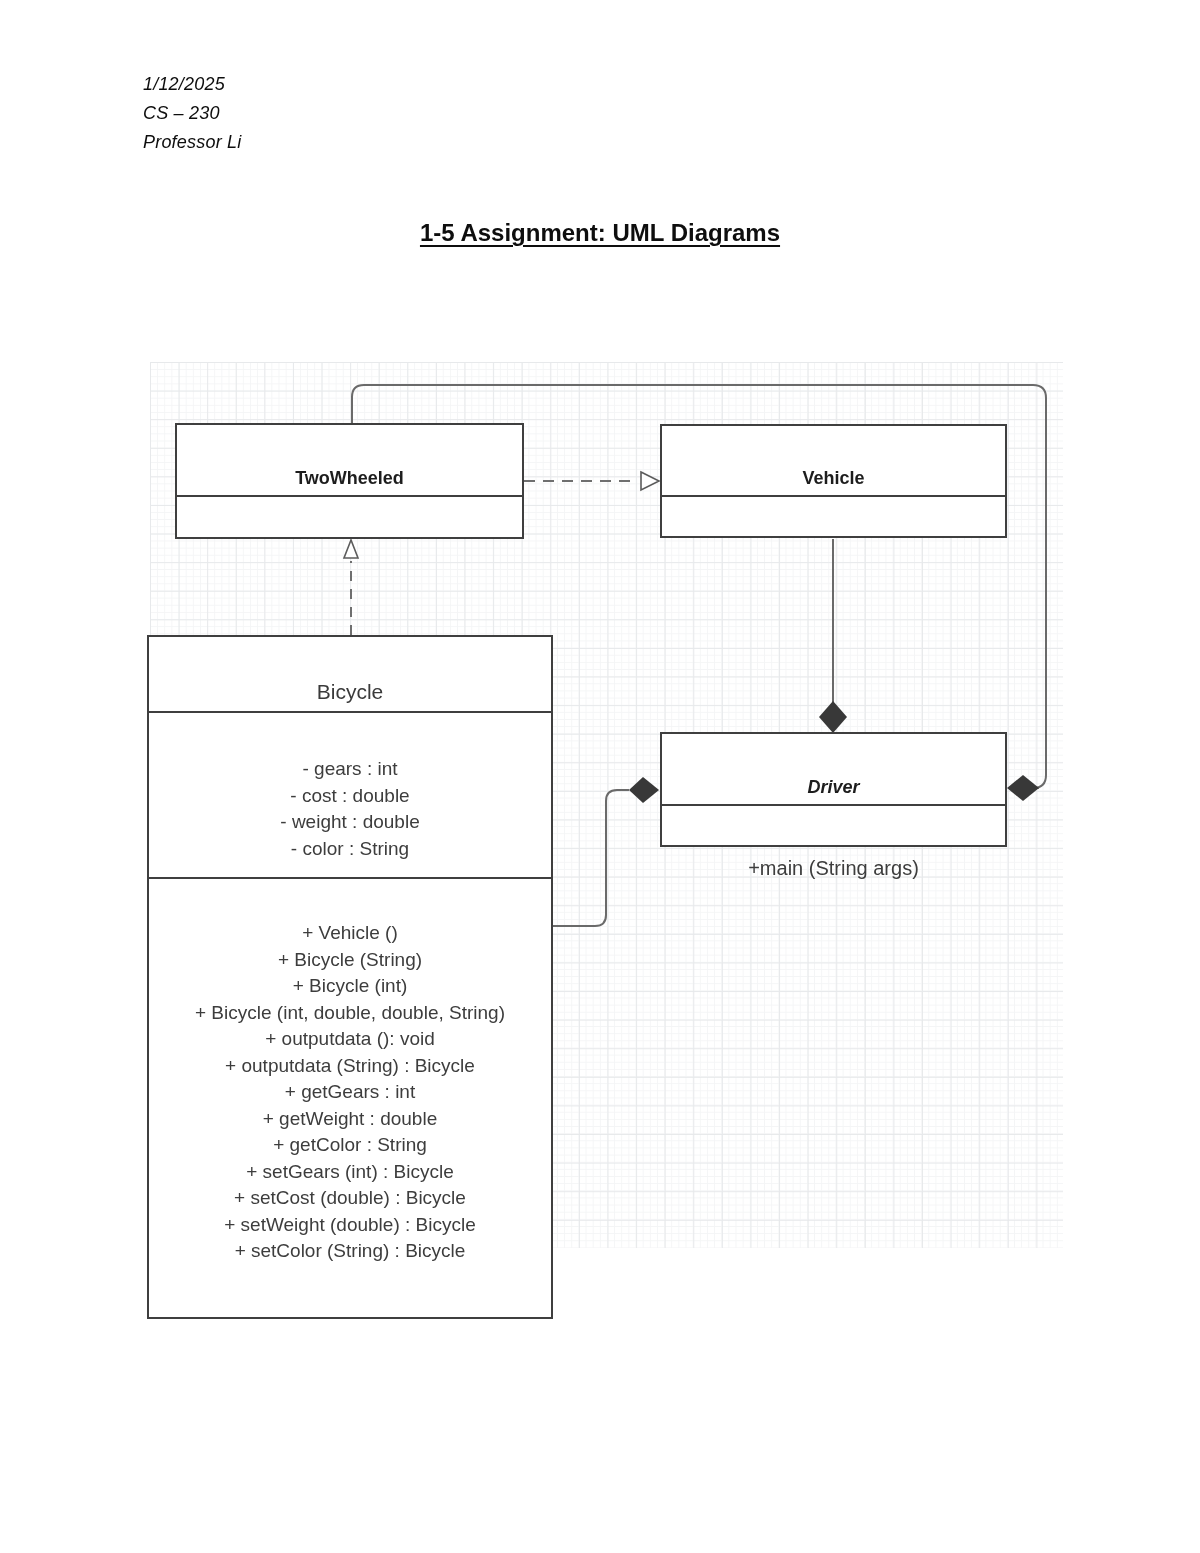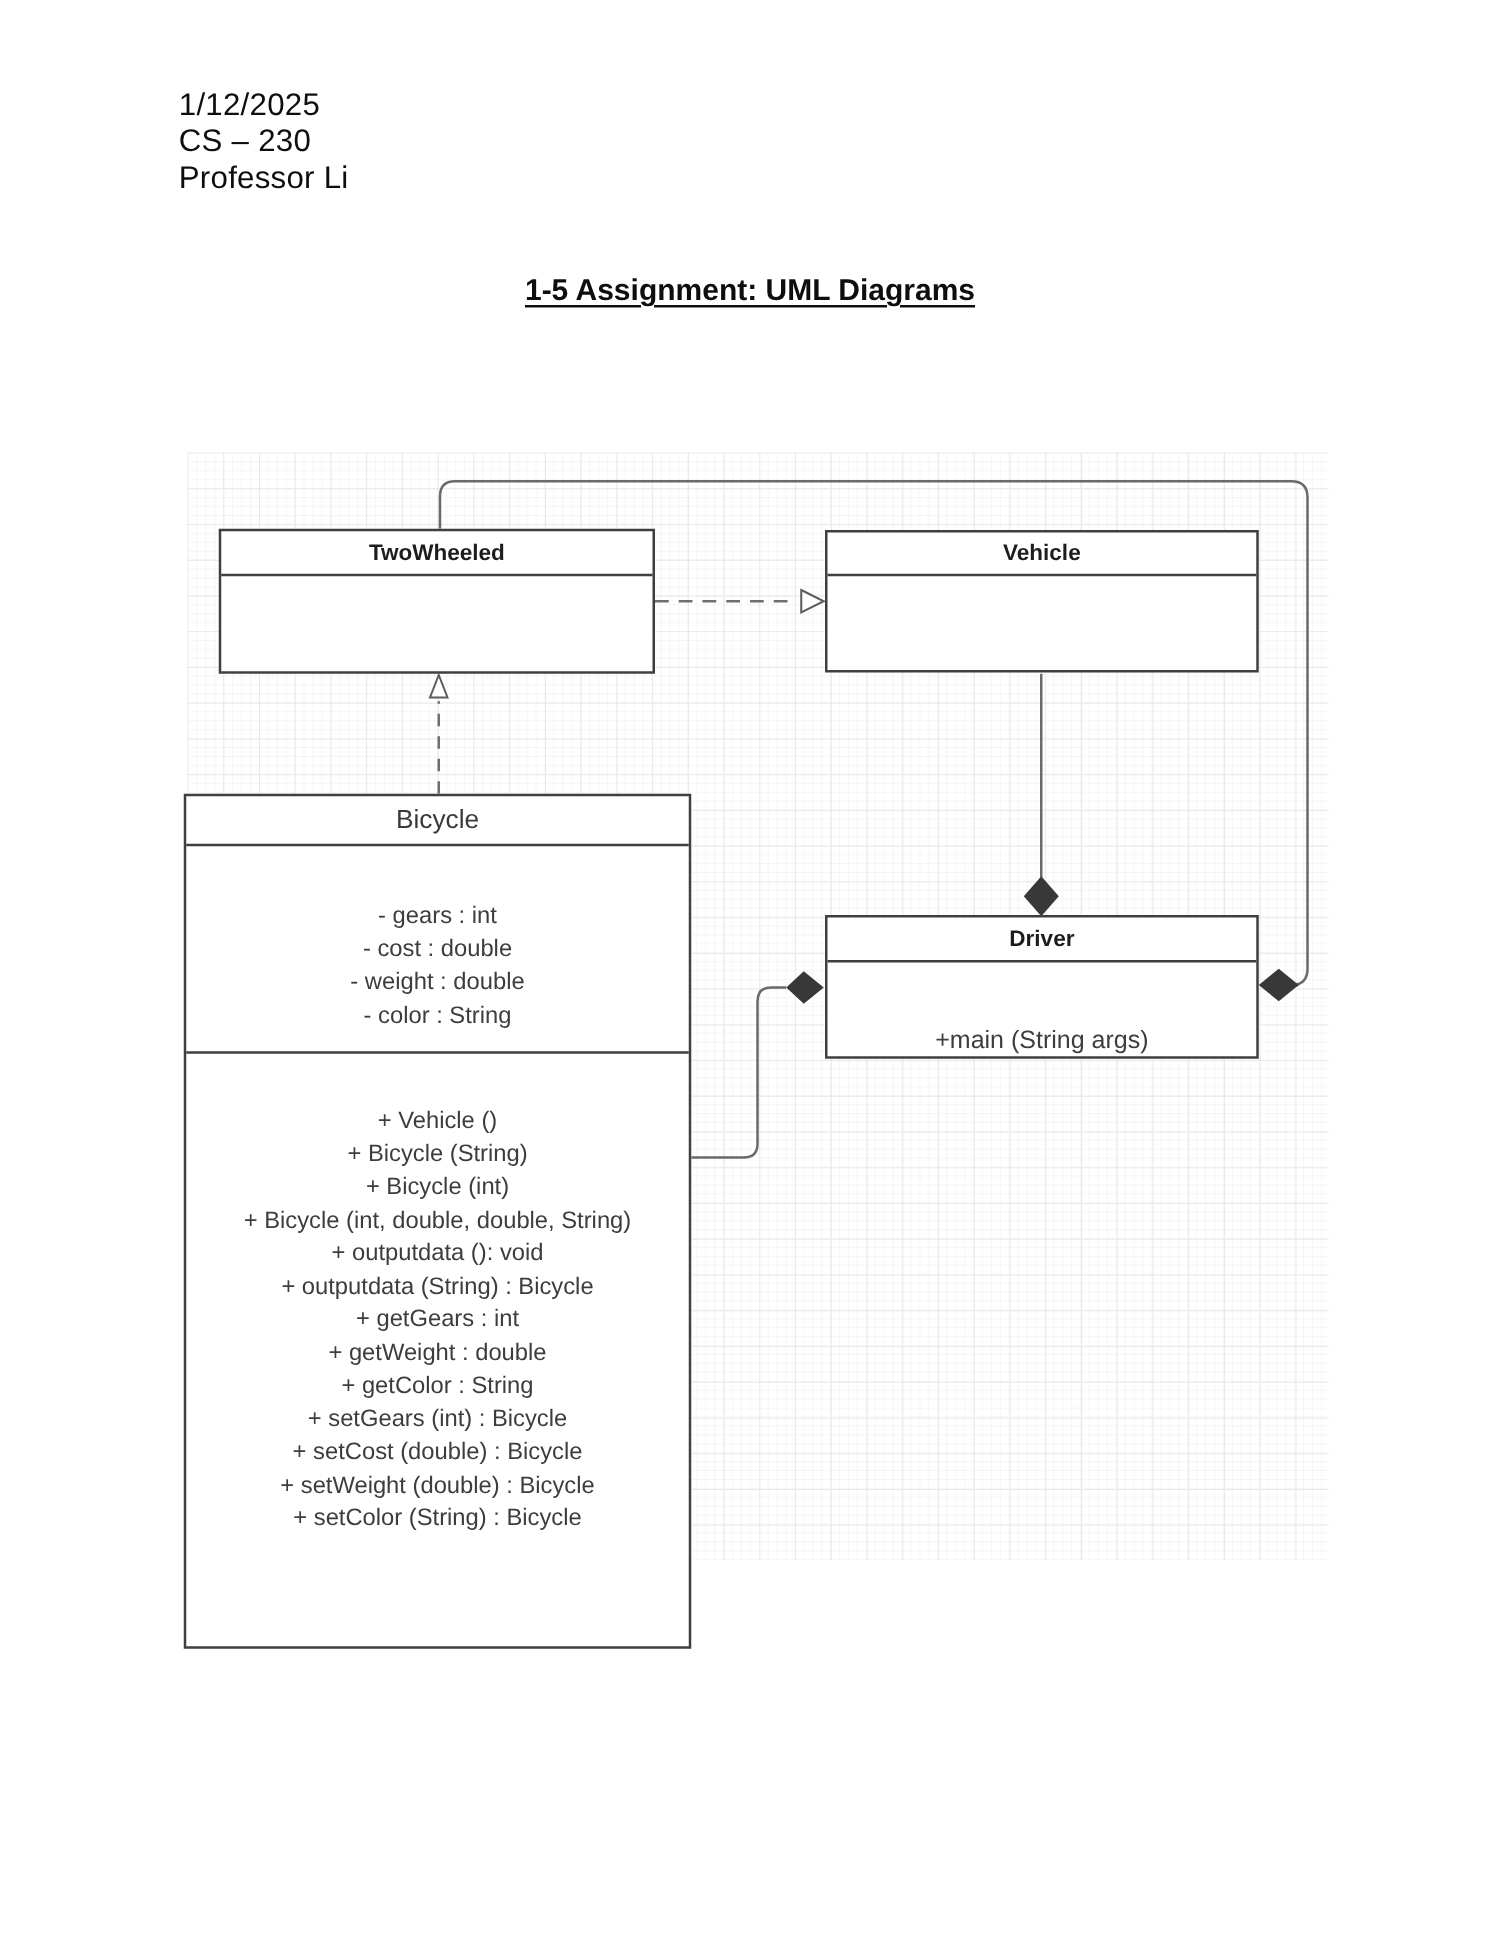--- a/index.html
+++ b/index.html
@@ -13,24 +13,25 @@
     width: 1200px;
     height: 1553px;
     background: #ffffff;
     overflow: hidden;
   }
   
   .doc-header {
     position: absolute;
     left: 143px;
     top: 70px;
-    font-size: 25px;
+    font-size: 18px;
     line-height: 29px;
     color: #0e0e0e;
     letter-spacing: 0.2px;
+    font-style: italic;
   }
   .doc-title {
     position: absolute;
     left: 0;
     top: 219px;
     width: 1200px;
     text-align: center;
     font-size: 24px;
     font-weight: bold;
     color: #0e0e0e;
@@ -71,20 +72,21 @@
     box-sizing: border-box;
     z-index: 2;
     color: #3d3d3d;
   }
   .uml-head {
     display: flex;
     align-items: center;
     justify-content: center;
     border-bottom: 2px solid #3f3f3f;
     box-sizing: border-box;
+    margin-top: 36px;
   }
   .head-bold { font-weight: bold; font-size: 18px; color: #1d1d1d; }
   .head-plain { font-weight: normal; font-size: 21px; color: #3a3a3a; }
   .uml-section {
     box-sizing: border-box;
     text-align: center;
     font-size: 19px;
     line-height: 26.5px;
     color: #3d3d3d;
     margin-top: 26px;
@@ -92,21 +94,21 @@
   .uml-line { white-space: nowrap; }
   #cls-twowheeled { left: 175px; top: 423px; width: 349px; height: 116px; }
   #cls-twowheeled .uml-head { height: 36px; }
   #cls-vehicle { left: 660px; top: 424px; width: 347px; height: 114px; }
   #cls-vehicle .uml-head { height: 35px; }
   #cls-bicycle { left: 147px; top: 635px; width: 406px; height: 684px; }
   #cls-bicycle .uml-head { height: 40px; }
   #bicycle-attrs { height: 140px; border-bottom: 2px solid #3f3f3f; padding-top: 17px; }
   #bicycle-methods { padding-top: 15px; }
   #cls-driver { left: 660px; top: 732px; width: 347px; height: 115px; }
-  #cls-driver .uml-head { height: 36px; }
+  #cls-driver .uml-head { height: 36px; font-style: italic; }
   #driver-body {
     display: flex;
     align-items: center;
     justify-content: center;
     height: 73px;
     font-size: 20px;
   }
 </style>
 </head>
 <body>

